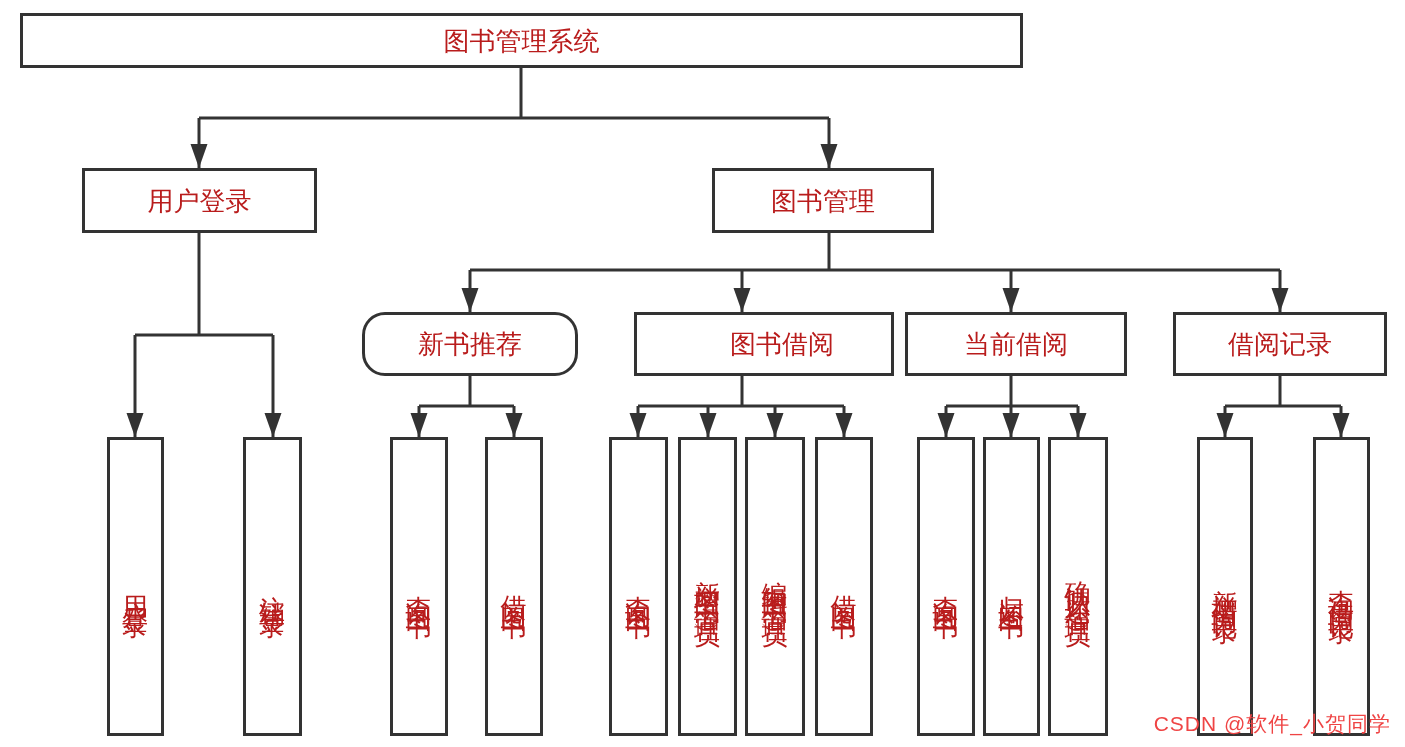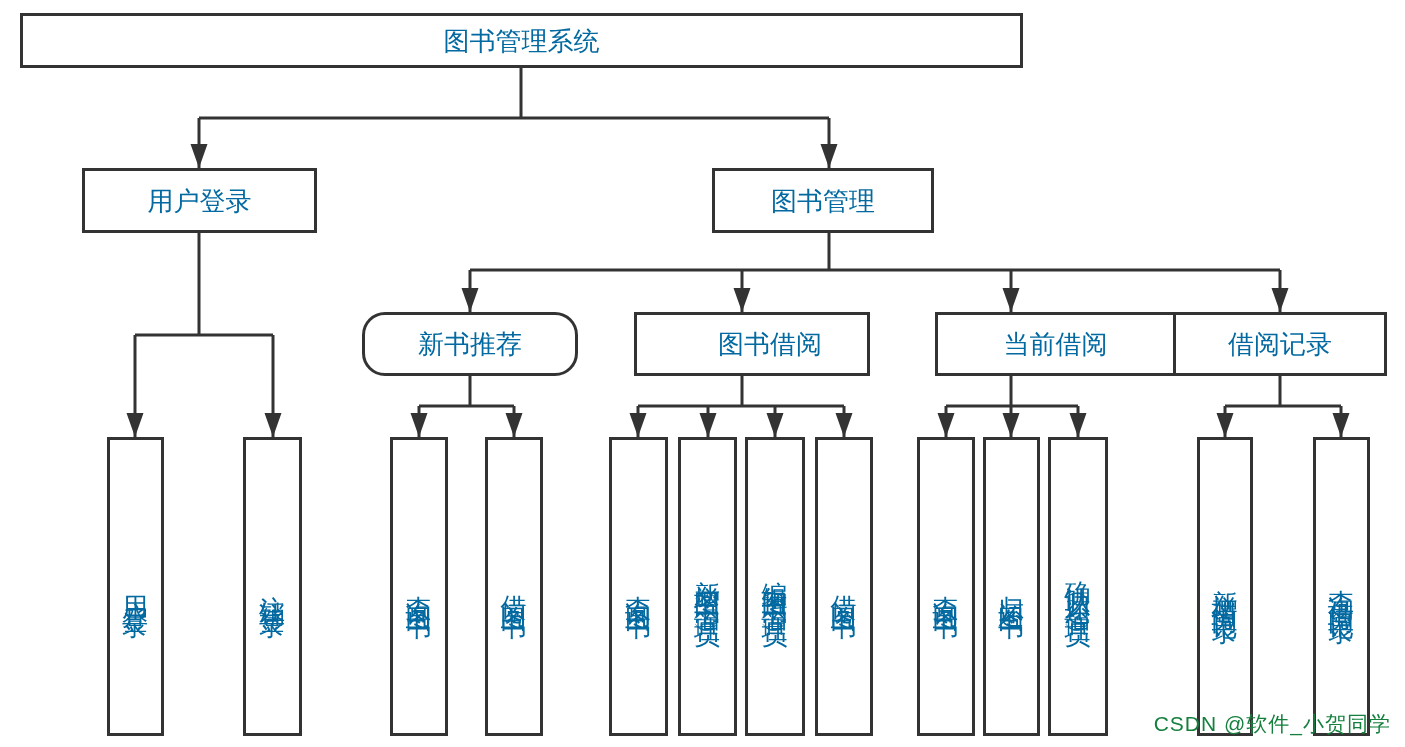--- a/index.html
+++ b/index.html
@@ -26,58 +26,58 @@
   .box {
     position: absolute;
     box-sizing: border-box;
     border: 3px solid #333333;
     background: #ffffff;
     display: flex;
     align-items: center;
     justify-content: center;
     font-size: 26px;
     line-height: 1;
-    color: #0369a1;
+    color: #b91c1c;
     white-space: nowrap;
   }
   .leaf {
     writing-mode: vertical-rl;
     text-orientation: mixed;
     letter-spacing: 6px;
     font-size: 26px;
     white-space: normal;
   }
   
   .n-root   { left: 20px;   top: 13px;  width: 1003px; height: 55px; }
   .n-login  { left: 82px;   top: 168px; width: 235px;  height: 65px; }
   .n-mgmt   { left: 712px;  top: 168px; width: 222px;  height: 65px; }
   .n-newbk  { left: 362px;  top: 312px; width: 216px;  height: 64px; border-radius: 23px; }
-  .n-borrow { left: 634px;  top: 312px; width: 236px;  height: 64px; padding-left: 36px; }
-  .n-curr   { left: 935px;  top: 312px; width: 241px;  height: 64px; }
+  .n-borrow { left: 634px;  top: 312px; width: 260px;  height: 64px; padding-left: 36px; }
+  .n-curr   { left: 905px;  top: 312px; width: 222px;  height: 64px; }
   .n-rec    { left: 1173px; top: 312px; width: 214px;  height: 64px; }
   .lf { top: 437px; height: 299px; }
   .l1  { left: 107px;  width: 57px; }
   .l2  { left: 243px;  width: 59px; }
   .l3  { left: 390px;  width: 58px; }
   .l4  { left: 485px;  width: 58px; }
   .l5  { left: 609px;  width: 59px; }
   .l6  { left: 678px;  width: 59px; }
   .l7  { left: 745px;  width: 60px; }
   .l8  { left: 815px;  width: 58px; }
   .l9  { left: 917px;  width: 58px; }
   .l10 { left: 983px;  width: 57px; }
   .l11 { left: 1048px; width: 60px; }
   .l12 { left: 1197px; width: 56px; }
   .l13 { left: 1313px; width: 57px; }
   .watermark {
     position: absolute;
     right: 14px;
     bottom: 9px;
     font-size: 21px;
-    color: #15803d;
+    color: #ef4444;
     letter-spacing: 1px;
   }
 </style>
 </head>
 <body>
 
 <div class="stage">
 
   <svg class="wires" viewBox="0 0 1405 747">
     <defs>

